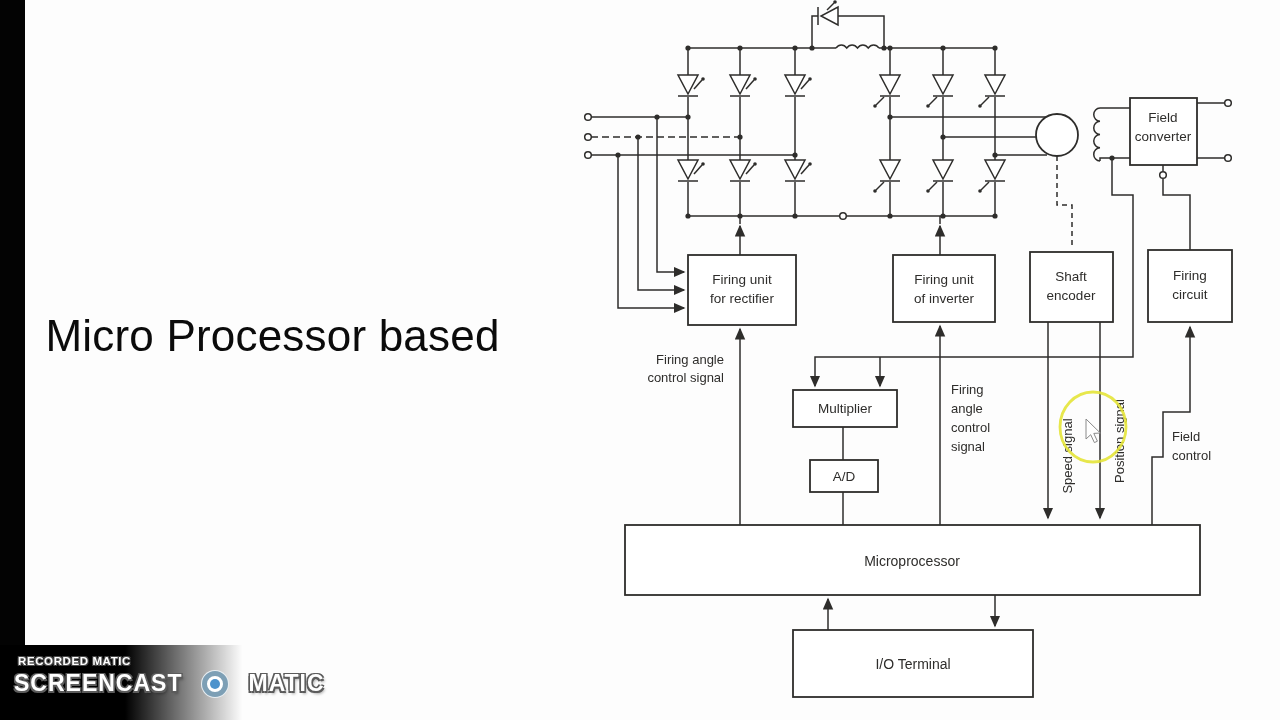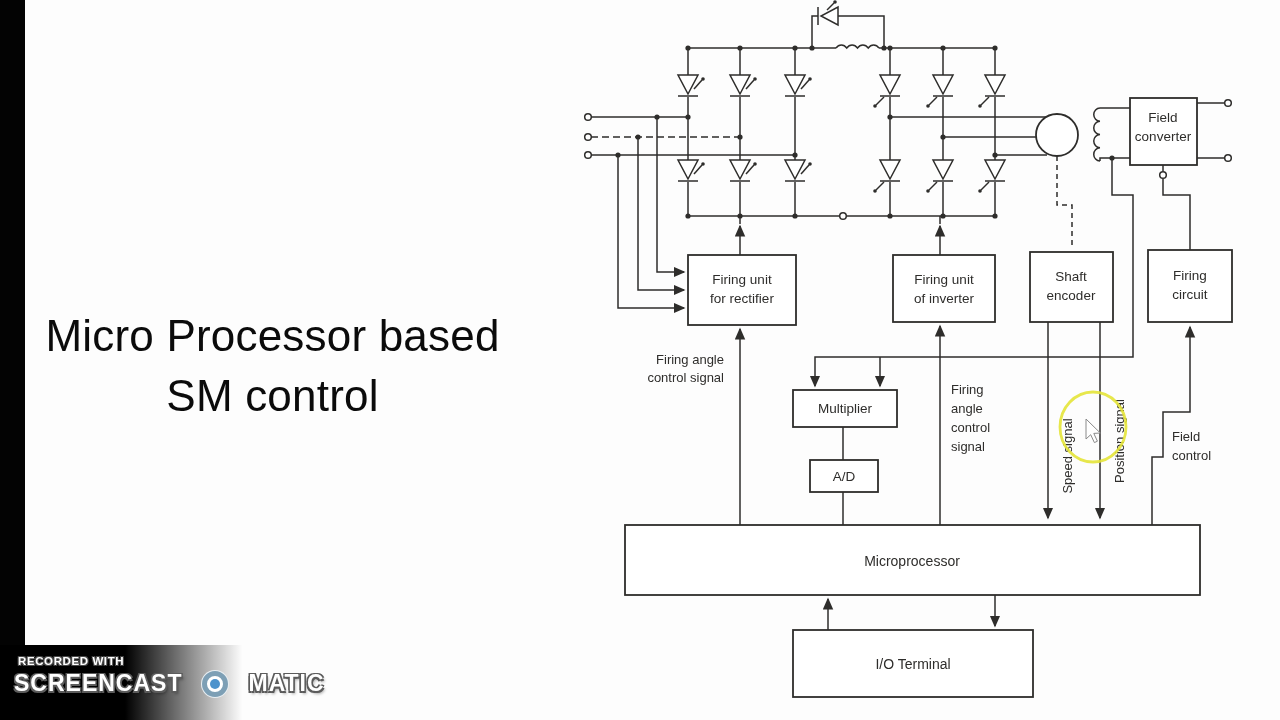--- a/index.html
+++ b/index.html
@@ -27,21 +27,20 @@
 </style>
 </head>
 <body>
 
 <div class="stage">
 
   <div class="edge-bar"></div>
 
   <div class="main-title">
     <div>Micro Processor based</div>
-    <div>SM control</div>
   </div>
 
   <svg class="diagram-svg" width="1280" height="720" viewBox="0 0 1280 720">
     <defs>
       <marker id="ah" orient="auto" markerWidth="9" markerHeight="8" refX="7" refY="3.5">
         <path d="M0,0 L8,3.5 L0,7 Z" fill="#2e2d2b"></path>
       </marker>
       <g id="thyR" stroke="#2e2d2b" stroke-width="1.5">
         <path d="M-10,0 L10,0 L0,19 Z" fill="#ffffff"></path>
         <line x1="-10" y1="21" x2="10" y2="21"></line>
@@ -219,21 +218,21 @@
       <text x="1124" y="441" text-anchor="middle" transform="rotate(-90 1124 441)">Position signal</text>
       <text x="1172" y="441">Field</text>
       <text x="1172" y="460">control</text>
     </g>
 
     <ellipse cx="1093" cy="427" rx="33" ry="35" fill="none" stroke="#e4e438" stroke-width="2.8" opacity="0.9"></ellipse>
     <path d="M1086,419 L1086,439 L1090.7,434.7 L1094.4,442.6 L1097.4,441.2 L1093.8,433.4 L1100.3,433 Z" fill="#ffffff" stroke="#8a8a8a" stroke-width="1"></path>
   </svg>
 
   <div class="wm">
-    <div class="wm-top">RECORDED WITH</div>
+    <div class="wm-top">RECORDED MATIC</div>
     <div class="wm-row">
       <span class="wm-brand">SCREENCAST</span>
       <span class="wm-icon"></span>
       <span class="wm-brand">MATIC</span>
     </div>
   </div>
 
 </div>
 
 </body></html>

